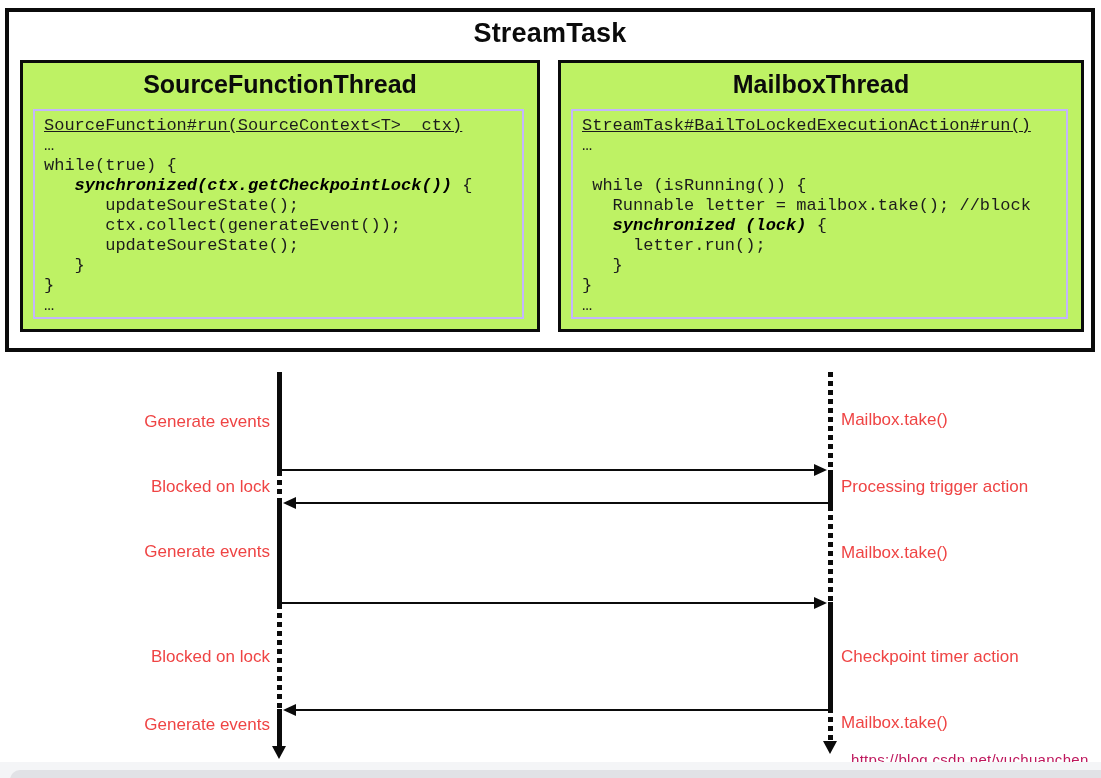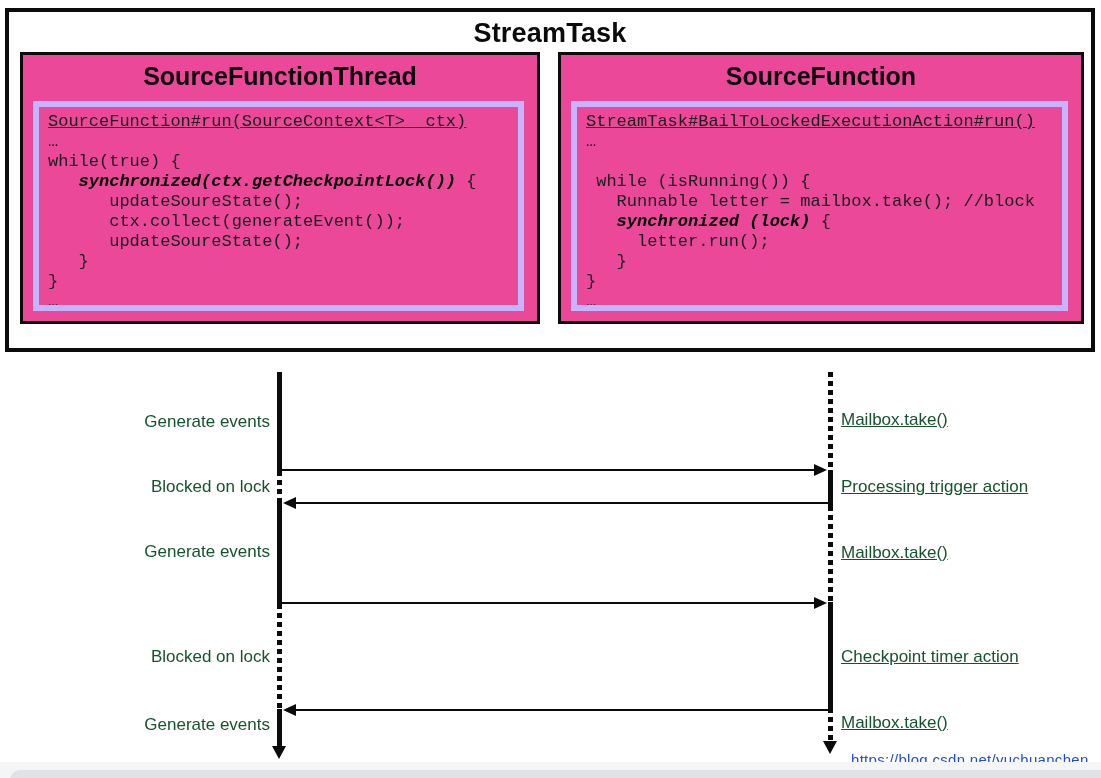--- a/index.html
+++ b/index.html
@@ -8,54 +8,54 @@
     position:relative; width:1101px; height:778px; background:#ffffff;
     font-family:"Liberation Sans", sans-serif; color:#0b0b0b; overflow:hidden;
   }
 
   
   .outer-box { position:absolute; left:5px; top:8px; width:1090px; height:344px;
     border:4px solid #0b0b0b; background:#fff; }
   .main-title { position:absolute; left:0; top:6px; width:100%; text-align:center;
     font-size:27px; font-weight:bold; letter-spacing:0.2px; }
 
-  .thread-box { position:absolute; top:52px; height:272px; border:3px solid #0b0b0b; background:#ec4899; }
+  .thread-box { position:absolute; top:60px; height:272px; border:3px solid #0b0b0b; background:#bef264; }
   .thread-box.left  { left:20px;  width:520px; }
   .thread-box.right { left:558px; width:526px; }
   .thread-title { position:absolute; top:7px; left:0; width:100%; text-align:center;
     font-size:25px; font-weight:bold; }
 
   .code-box { position:absolute; left:10px; right:13px; top:46px; bottom:10px;
-    border:6px solid #c4b5fd; padding:5px 9px; overflow:hidden; }
+    border:2px solid #c4b5fd; padding:5px 9px; overflow:hidden; }
   .code { font-family:"Liberation Mono", monospace; font-size:17px; line-height:20px;
     white-space:pre; color:#1c1c1c; }
   .code .b { font-weight:bold; color:#000;font-style:italic; }
   .code .u { text-decoration:underline; }
 
   
   .seg-solid { position:absolute; width:5px; background:#0b0b0b; }
   .seg-dot   { position:absolute; width:5px;
     background:repeating-linear-gradient(180deg,#0b0b0b 0 5px,transparent 5px 9px); }
   .hline { position:absolute; height:2px; background:#0b0b0b; }
   .head-right { position:absolute; width:0; height:0;
     border-top:6.5px solid transparent; border-bottom:6.5px solid transparent;
     border-left:13px solid #0b0b0b; }
   .head-left { position:absolute; width:0; height:0;
     border-top:6.5px solid transparent; border-bottom:6.5px solid transparent;
     border-right:13px solid #0b0b0b; }
   .head-down { position:absolute; width:0; height:0;
     border-left:7px solid transparent; border-right:7px solid transparent;
     border-top:13px solid #0b0b0b; }
 
-  .seq-label { position:absolute; height:22px; line-height:22px; font-size:17px; color:#14532d; }
+  .seq-label { position:absolute; height:22px; line-height:22px; font-size:17px; color:#ef4444; }
   .seq-label.lft { left:0; width:270px; text-align:right; }
-  .seq-label.rgt { left:841px; text-align:left;text-decoration:underline; }
+  .seq-label.rgt { left:841px; text-align:left; }
 
   .watermark { position:absolute; left:851px; top:751px; font-size:15px;
-    color:#1d4ed8; letter-spacing:0.3px; }
+    color:#be185d; letter-spacing:0.3px; }
 
   .footer-band { position:absolute; left:0; top:762px; width:1101px; height:16px; background:#f4f5f7; }
   .footer-bar { position:absolute; left:10px; top:770px; width:1120px; height:10px;
     background:#e1e2e6; border-radius:12px 12px 0 0; }
 </style>
 </head>
 <body>
 
 <div id="stage">
 
@@ -64,21 +64,21 @@
   </div>
 
   <div class="thread-box left">
     <div class="thread-title">SourceFunctionThread</div>
     <div class="code-box">
       <div class="code"><div><span class=" u">SourceFunction#run(SourceContext&lt;T&gt;  ctx)</span></div><div><span>…</span></div><div><span>while(true) {</span></div><div><span>   </span><span class=" b">synchronized(ctx.getCheckpointLock())</span><span> {</span></div><div><span>      updateSoureState();</span></div><div><span>      ctx.collect(generateEvent());</span></div><div><span>      updateSoureState();</span></div><div><span>   }</span></div><div><span>}</span></div><div><span>…</span></div></div>
     </div>
   </div>
 
   <div class="thread-box right">
-    <div class="thread-title">SourceFunction</div>
+    <div class="thread-title">MailboxThread</div>
     <div class="code-box">
       <div class="code"><div><span class=" u">StreamTask#BailToLockedExecutionAction#run()</span></div><div><span>…</span></div><div><span> </span></div><div><span> while (isRunning()) {</span></div><div><span>   Runnable letter = mailbox.take(); //block</span></div><div><span>   </span><span class=" b">synchronized (lock)</span><span> {</span></div><div><span>     letter.run();</span></div><div><span>   }</span></div><div><span>}</span></div><div><span>…</span></div></div>
     </div>
   </div>
 
   <div class="seg-solid" style="left:276.5px; top:372px; height:99px;"></div>
   <div class="seg-dot" style="left:276.5px; top:471px; height:32px;"></div>
   <div class="seg-solid" style="left:276.5px; top:503px; height:101px;"></div>
   <div class="seg-dot" style="left:276.5px; top:604px; height:105px;"></div>
   <div class="seg-solid" style="left:276.5px; top:709px; height:38px;"></div>

